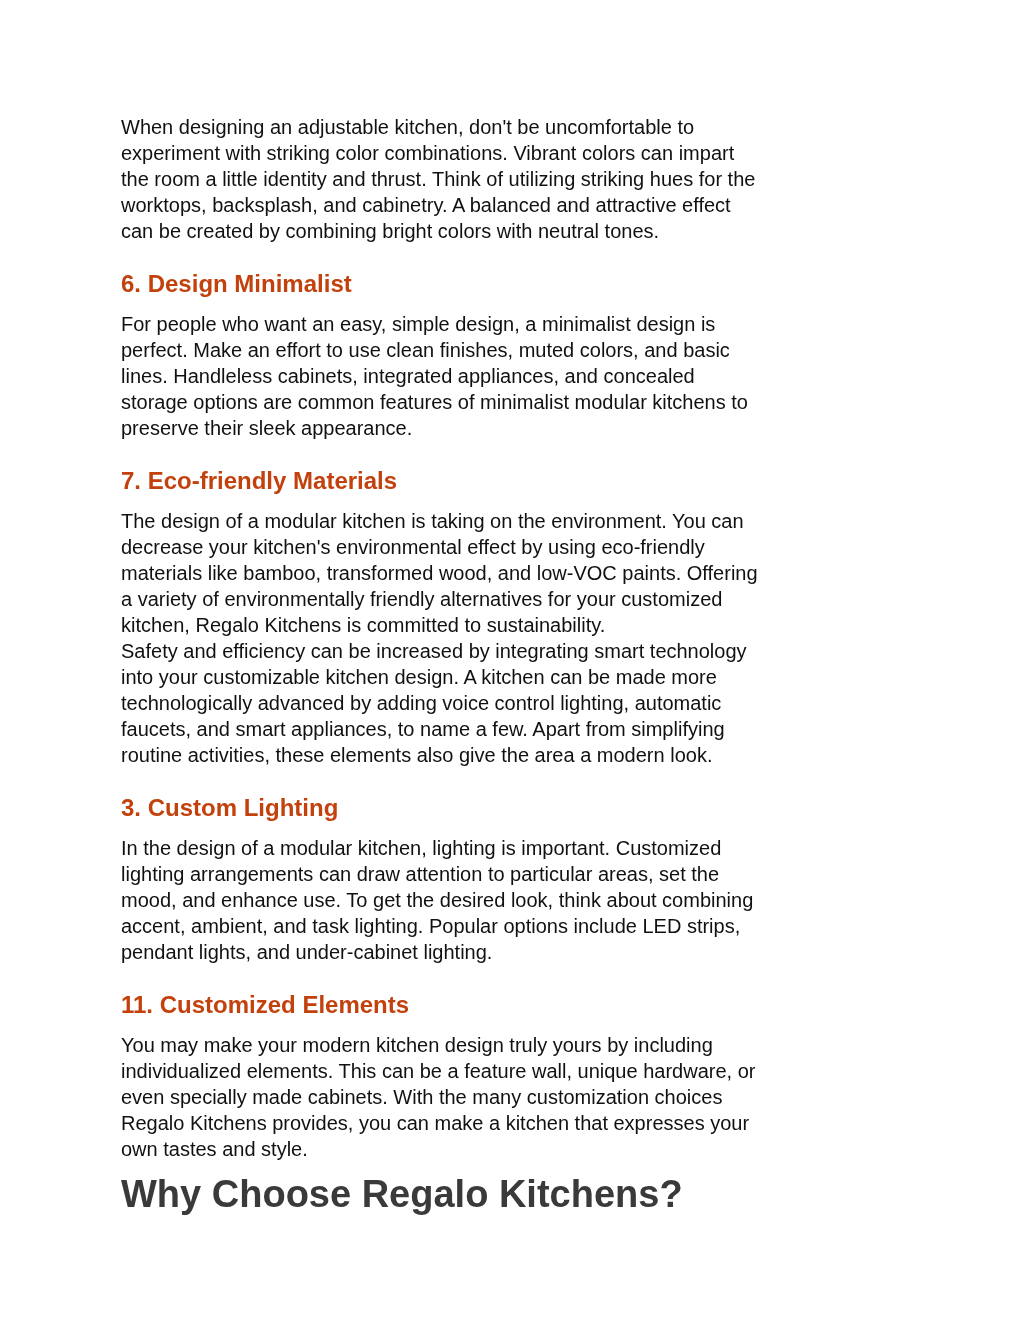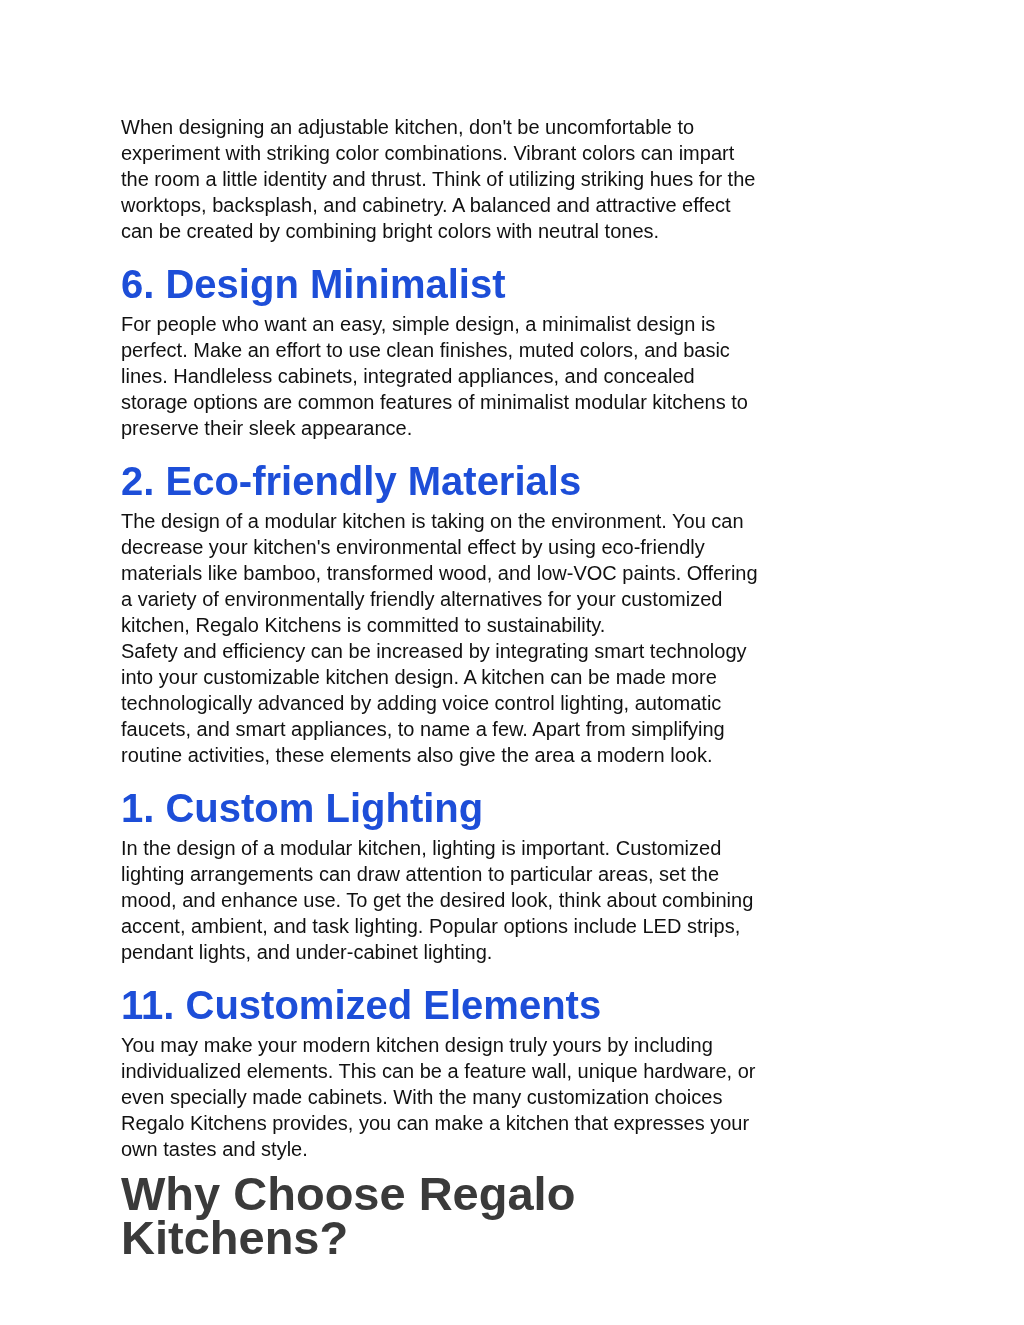--- a/index.html
+++ b/index.html
@@ -25,49 +25,49 @@
   .body-text {
     margin: 0;
     font-size: 20px;
     line-height: 26px;
     font-weight: 400;
     color: #111111;
     letter-spacing: 0;
   }
   .section-heading {
     margin: 23px 0 10px 0;
-    font-size: 40px;
+    font-size: 24px;
     line-height: 34px;
     font-weight: 700;
-    color: #1d4ed8;
+    color: #c2410c;
   }
   .closing-heading {
     margin: 10px 0 0 0;
-    font-size: 47px;
+    font-size: 38px;
     line-height: 44px;
     font-weight: 700;
     color: #3a3a3a;
   }
 </style>
 </head>
 <body>
 
 <div class="page">
 
   <p class="body-text">When designing an adjustable kitchen, don't be uncomfortable to experiment with striking color combinations. Vibrant colors can impart the room a little identity and thrust. Think of utilizing striking hues for the worktops, backsplash, and cabinetry. A balanced and attractive effect can be created by combining bright colors with neutral tones.</p>
 
   <h3 class="section-heading">6. Design Minimalist</h3>
   <p class="body-text">For people who want an easy, simple design, a minimalist design is perfect. Make an effort to use clean finishes, muted colors, and basic lines. Handleless cabinets, integrated appliances, and concealed storage options are common features of minimalist modular kitchens to preserve their sleek appearance.</p>
 
-  <h3 class="section-heading">2. Eco-friendly Materials</h3>
+  <h3 class="section-heading">7. Eco-friendly Materials</h3>
   <p class="body-text">The design of a modular kitchen is taking on the environment. You can decrease your kitchen's environmental effect by using eco-friendly materials like bamboo, transformed wood, and low-VOC paints. Offering a variety of environmentally friendly alternatives for your customized kitchen, Regalo Kitchens is committed to sustainability.</p>
 
   <p class="body-text">Safety and efficiency can be increased by integrating smart technology into your customizable kitchen design. A kitchen can be made more technologically advanced by adding voice control lighting, automatic faucets, and smart appliances, to name a few. Apart from simplifying routine activities, these elements also give the area a modern look.</p>
 
-  <h3 class="section-heading">1. Custom Lighting</h3>
+  <h3 class="section-heading">3. Custom Lighting</h3>
   <p class="body-text">In the design of a modular kitchen, lighting is important. Customized lighting arrangements can draw attention to particular areas, set the mood, and enhance use. To get the desired look, think about combining accent, ambient, and task lighting. Popular options include LED strips, pendant lights, and under-cabinet lighting.</p>
 
   <h3 class="section-heading">11. Customized Elements</h3>
   <p class="body-text">You may make your modern kitchen design truly yours by including individualized elements. This can be a feature wall, unique hardware, or even specially made cabinets. With the many customization choices Regalo Kitchens provides, you can make a kitchen that expresses your own tastes and style.</p>
 
   <h2 class="closing-heading">Why Choose Regalo Kitchens?</h2>
 
 </div>
 
 </body></html>

